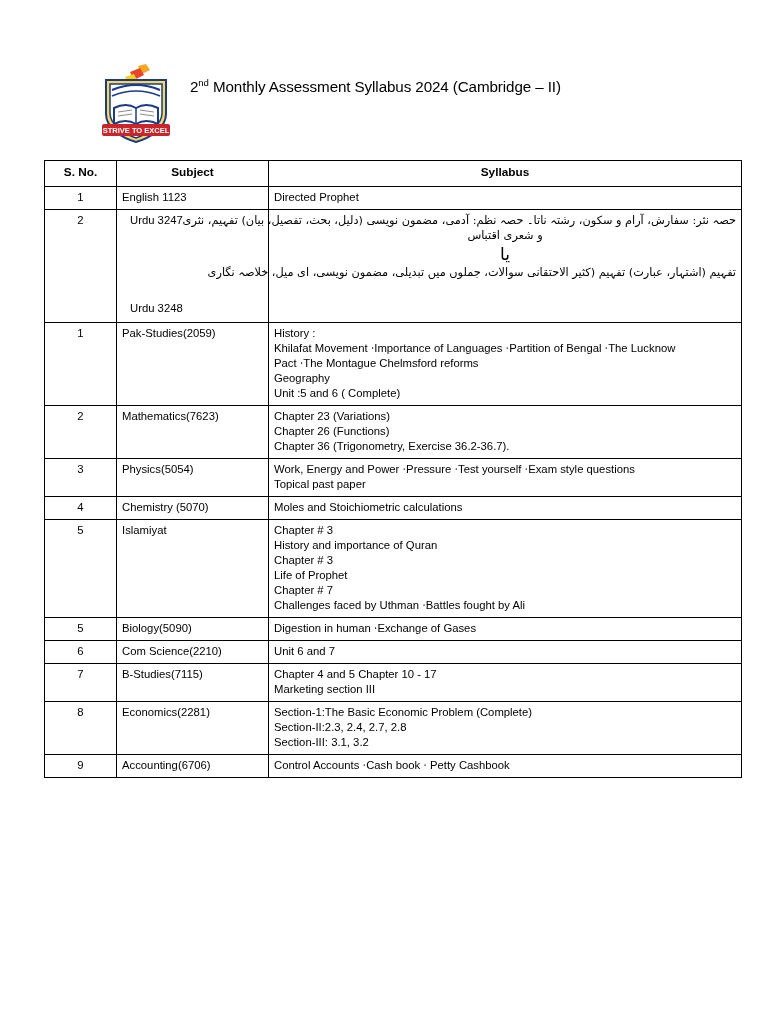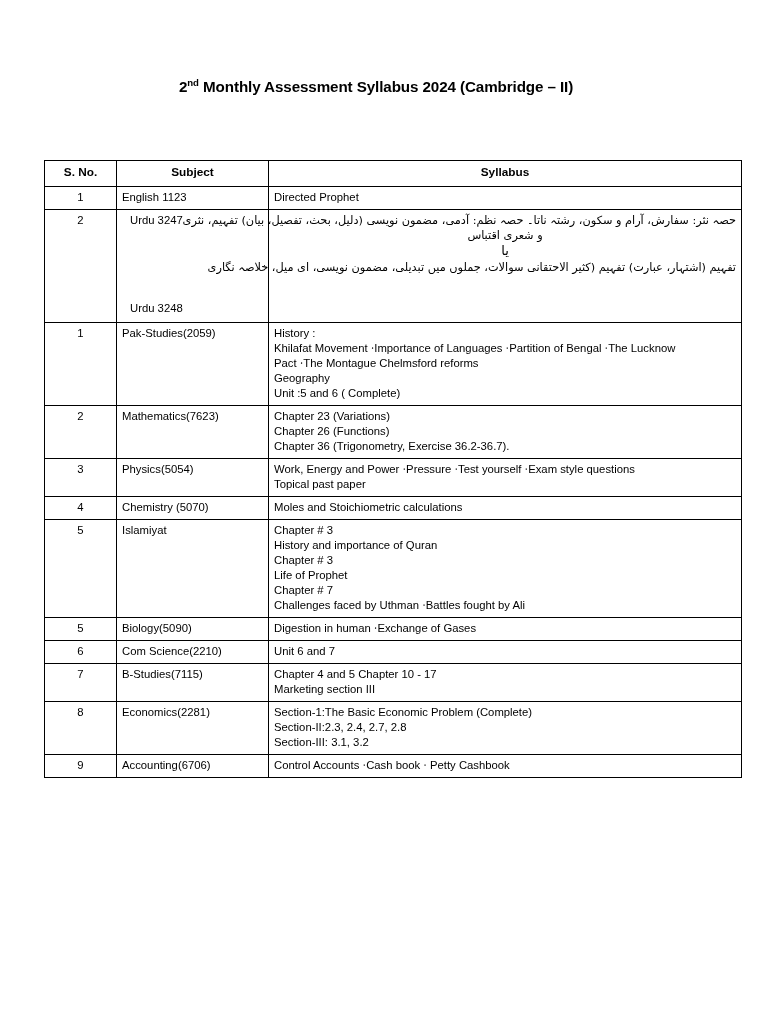--- a/index.html
+++ b/index.html
@@ -34,24 +34,24 @@
   .logo {
     position: absolute;
     left: 46px;
     top: 4px;
     width: 92px;
     height: 82px;
   }
   .logo svg { display: block; }
   .doc-title {
     position: absolute;
-    left: 135px;
+    left: 146px;
     top: 20px;
     font-size: 15.2px;
-    font-weight: bold;
+    font-weight: normal;
     letter-spacing: -0.1px;
     white-space: nowrap;
   }
   .doc-title sup {
     font-size: 9.6px;
     vertical-align: super;
     line-height: 0;
   }
   
   table.syllabus {
@@ -120,30 +120,54 @@
     padding: 6px 14px 4px 14px;
   }
   .urdu-text .ur-l {
     display: block;
     white-space: nowrap;
   }
   .ya {
     display: block;
     text-align: center;
     font-family: "DejaVu Sans", sans-serif;
-    font-size: 13px;
+    font-size: 17px;
     line-height: 1.3;
   }
 </style>
 </head>
 <body>
 
 <div class="page">
 
   <div class="header">
+    <div class="logo">
+      <svg width="92" height="82" viewBox="0 0 92 82" xmlns="http://www.w3.org/2000/svg">
+
+        <path d="M48 4 L56 2 L60 8 L52 12 Z" fill="#f5a623"></path>
+        <path d="M40 10 L50 6 L54 13 L44 18 Z" fill="#e8462a"></path>
+        <path d="M35 15 L44 12 L47 18 L38 22 Z" fill="#f7d117"></path>
+
+        <path d="M16 18 L76 18 L76 52 C76 66 60 76 46 80 C32 76 16 66 16 52 Z" fill="#f6d75a" stroke="#1b3a8a" stroke-width="2"></path>
+        <path d="M20 22 L72 22 L72 51 C72 63 58 72 46 76 C34 72 20 63 20 51 Z" fill="#ffffff" stroke="#1b3a8a" stroke-width="1.5"></path>
+
+        <path d="M22 28 Q46 18 70 28" fill="none" stroke="#1b3a8a" stroke-width="2"></path>
+        <path d="M22 34 Q46 24 70 34" fill="none" stroke="#1b3a8a" stroke-width="1.5"></path>
+
+        <path d="M24 46 Q36 40 46 46 Q56 40 68 46 L68 62 Q56 56 46 62 Q36 56 24 62 Z" fill="#ffffff" stroke="#1b3a8a" stroke-width="2"></path>
+        <line x1="46" y1="46" x2="46" y2="62" stroke="#1b3a8a" stroke-width="1.5"></line>
+        <line x1="28" y1="50" x2="42" y2="48" stroke="#8a8a8a" stroke-width="1"></line>
+        <line x1="28" y1="54" x2="42" y2="52" stroke="#8a8a8a" stroke-width="1"></line>
+        <line x1="50" y1="48" x2="64" y2="50" stroke="#8a8a8a" stroke-width="1"></line>
+        <line x1="50" y1="52" x2="64" y2="54" stroke="#8a8a8a" stroke-width="1"></line>
+
+        <rect x="12" y="62" width="68" height="12" rx="2" fill="#c8262b"></rect>
+        <text x="46" y="71" font-family="Liberation Sans, sans-serif" font-size="7.5" font-weight="bold" fill="#ffffff" text-anchor="middle">STRIVE TO EXCEL</text>
+      </svg>
+    </div>
     <div class="doc-title">
       <span>2</span><sup>nd</sup>
       <span>Monthly Assessment Syllabus 2024 (Cambridge – II)</span>
     </div>
   </div>
 
   <table class="syllabus">
     <colgroup>
       <col class="c-no">
       <col class="c-sub">

